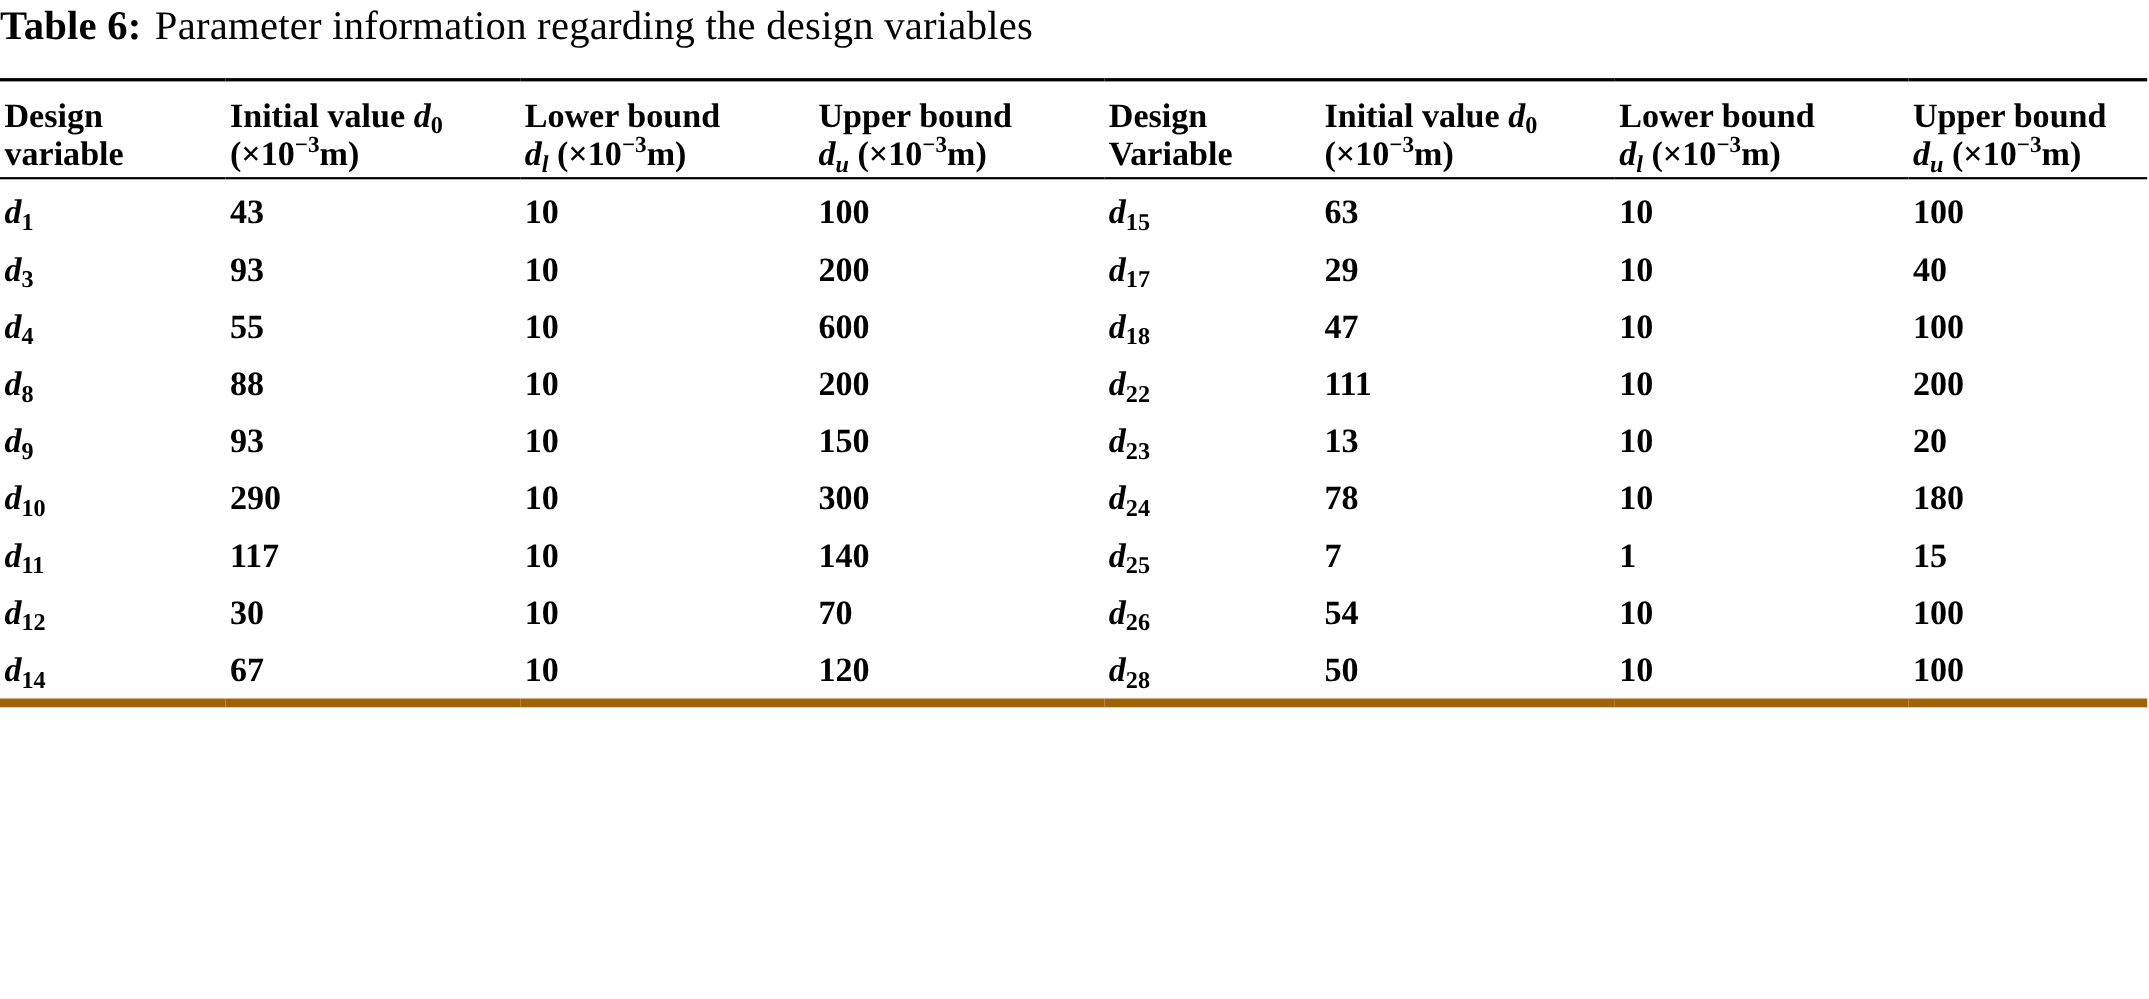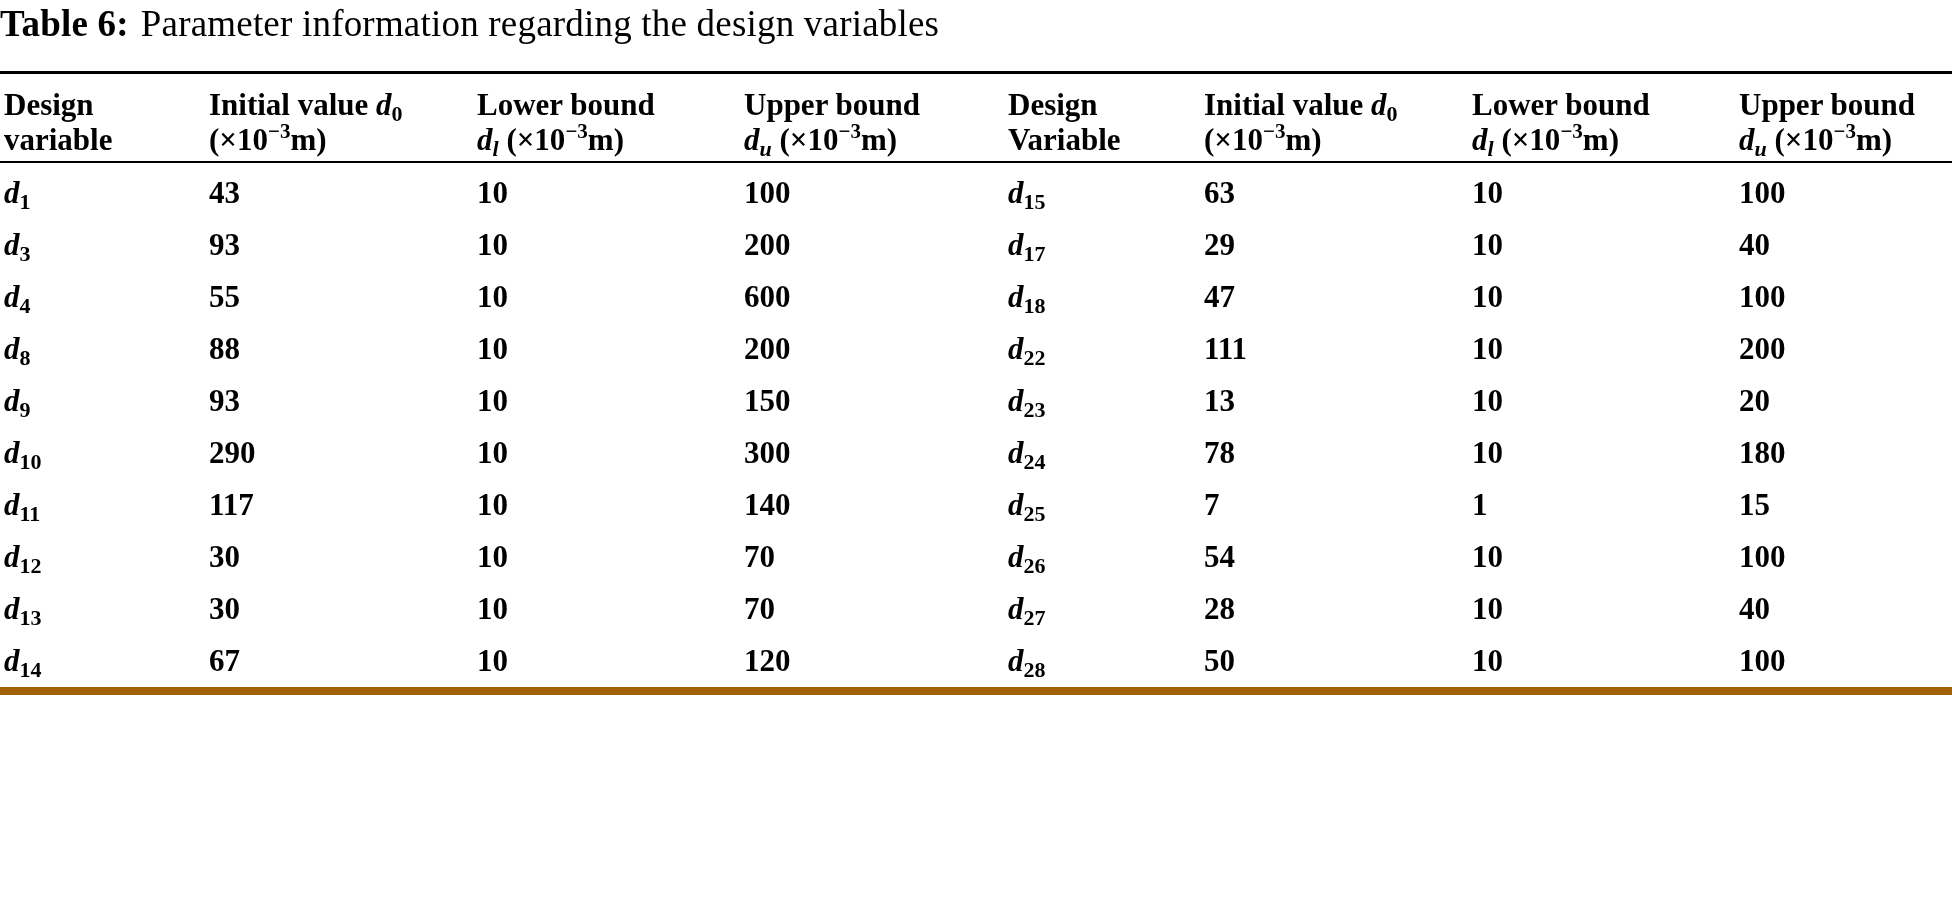--- a/index.html
+++ b/index.html
@@ -199,30 +199,20 @@
     <td class="var"><i>d</i><sub>12</sub></td>
     <td>30</td>
     <td>10</td>
     <td>70</td>
     <td class="var"><i>d</i><sub>26</sub></td>
     <td>54</td>
     <td>10</td>
     <td>100</td>
   </tr>
 
-  <tr>
-    <td class="var"><i>d</i><sub>13</sub></td>
-    <td>30</td>
-    <td>10</td>
-    <td>70</td>
-    <td class="var"><i>d</i><sub>27</sub></td>
-    <td>28</td>
-    <td>10</td>
-    <td>40</td>
-  </tr>
 
   <tr>
     <td class="var"><i>d</i><sub>14</sub></td>
     <td>67</td>
     <td>10</td>
     <td>120</td>
     <td class="var"><i>d</i><sub>28</sub></td>
     <td>50</td>
     <td>10</td>
     <td>100</td>

